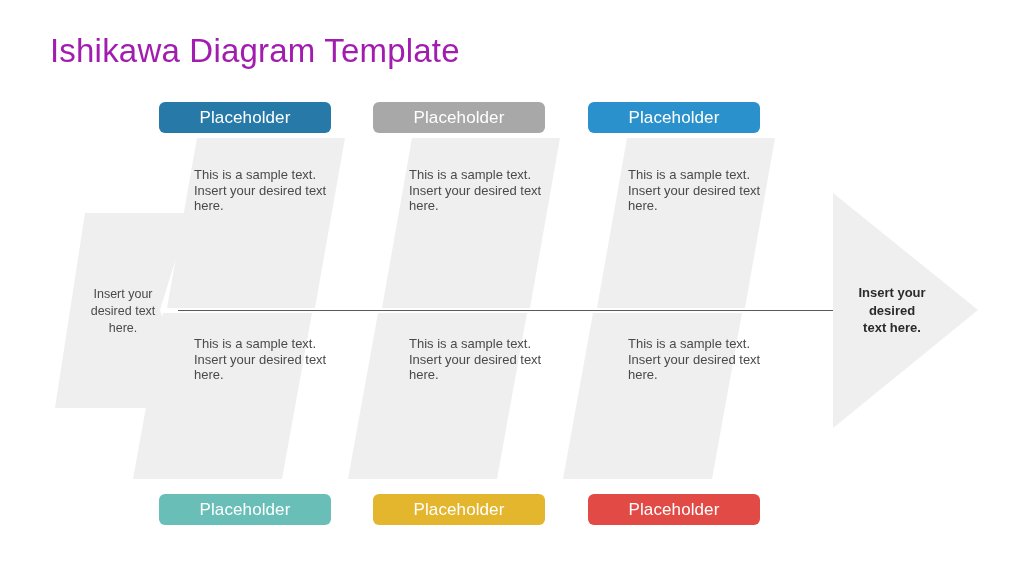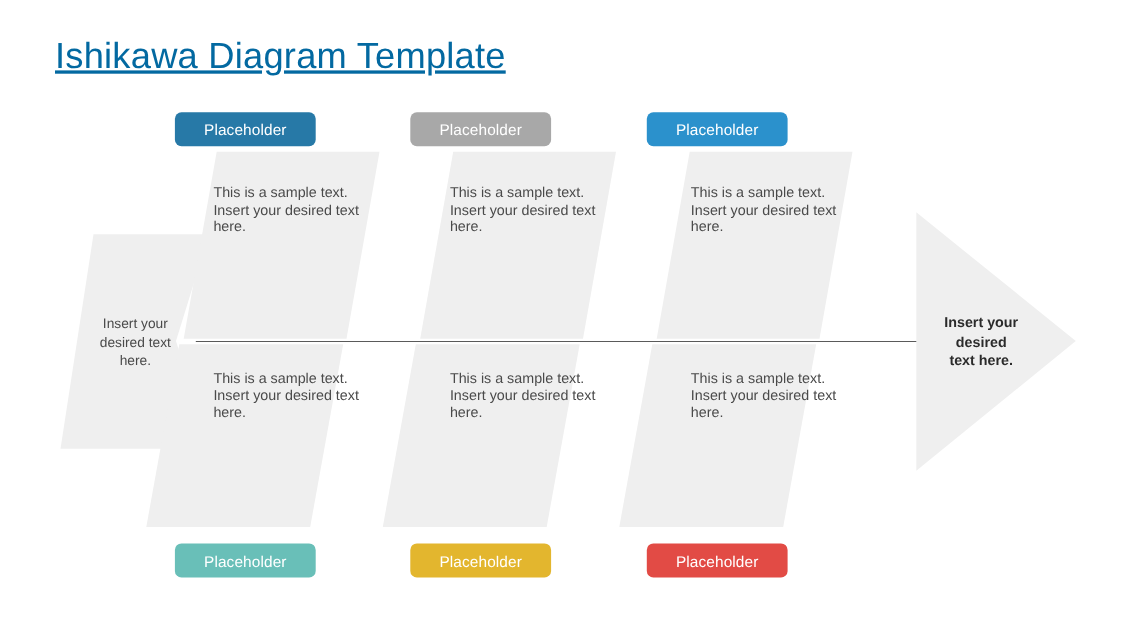--- a/index.html
+++ b/index.html
@@ -17,41 +17,40 @@
     background: #ffffff;
   }
 
   
   .page-title {
     position: absolute;
     left: 50px;
     top: 32px;
     font-size: 33px;
     font-weight: 400;
-    color: #0369a1;
+    color: #a21caf;
     letter-spacing: 0.2px;
     white-space: nowrap;
-    text-decoration: underline;
   }
 
   
   #shapes {
     position: absolute;
     left: 0; top: 0;
     width: 1024px; height: 576px;
   }
 
   
   .pill {
     position: absolute;
     height: 31px;
-    width: 128px;
+    width: 172px;
     border-radius: 6px;
     color: #ffffff;
-    font-size: 14px;
+    font-size: 17px;
     font-weight: 400;
     display: flex;
     align-items: center;
     justify-content: center;
     letter-spacing: 0.1px;
     cursor: pointer;
     user-select: none;
   }
   .pill-t1 { left: 159px; top: 102px; }
   .pill-t2 { left: 373px; top: 102px; }

